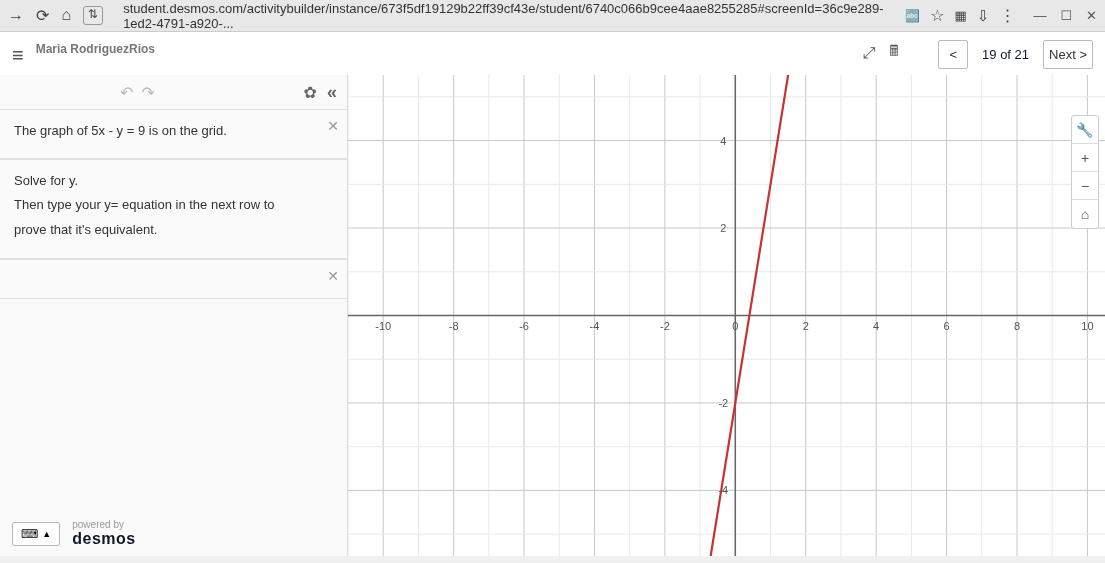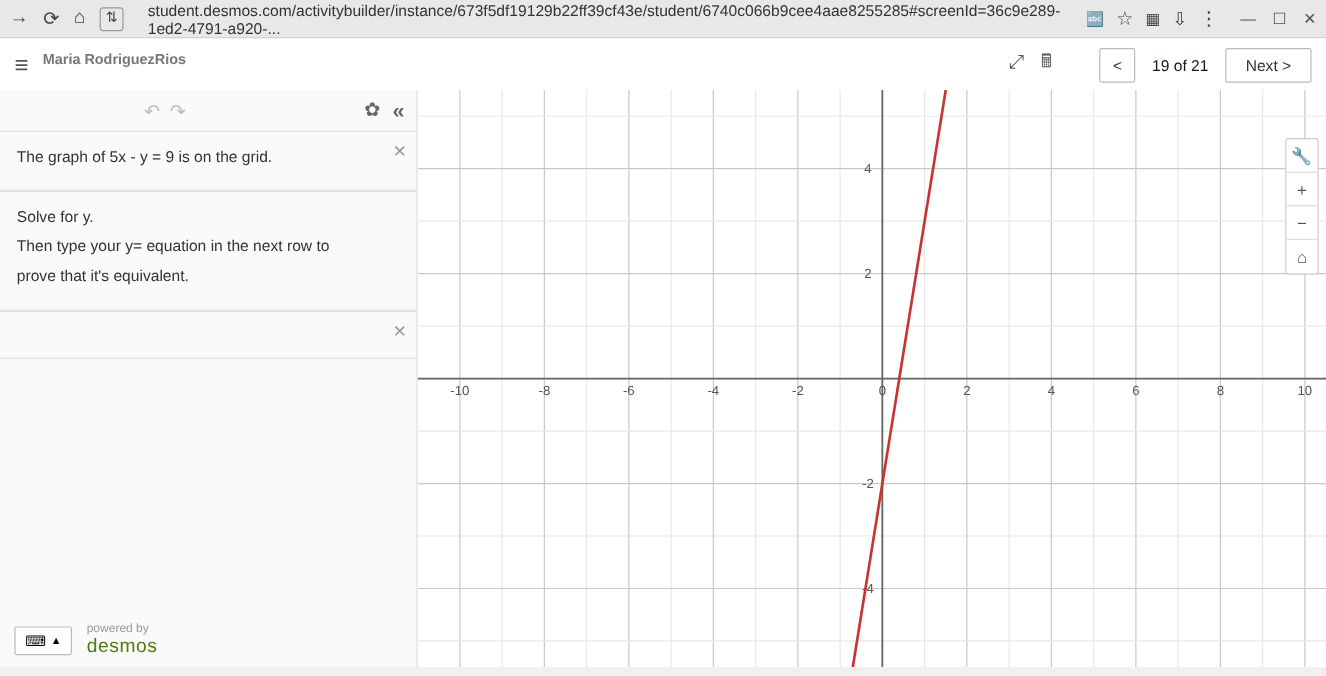--- a/index.html
+++ b/index.html
@@ -11,42 +11,42 @@
 .browser-bar .right-icons { display: flex; gap: 10px; color: #444; align-items: center; }
 .win-ctrl { display: flex; gap: 14px; margin-left: 8px; color: #555; font-size: 13px; }
 
 .app-header { background: #fff; padding: 8px 12px 6px 12px; display: flex; align-items: flex-start; }
 .hamburger { font-size: 20px; color: #555; margin-right: 12px; margin-top: 4px; cursor: pointer; }
 .title-block { flex: 1; }
 .app-title { font-size: 17px; color: #333; }
 .student-name { font-size: 12px; color: #777; margin-top: 2px; font-weight: bold; }
 .header-tools { display: flex; gap: 14px; align-items: center; margin-right: 40px; color: #555; }
 .nav-right { display: flex; gap: 8px; align-items: center; }
-.nav-btn { border: 1px solid #bbb; background: #fff; padding: 6px 16px; font-size: 13px; color: #333; cursor: pointer; border-radius: 2px; }
+.nav-btn { border: 1px solid #bbb; background: #fff; padding: 6px 5px; font-size: 13px; color: #333; cursor: pointer; border-radius: 2px; }
 .nav-btn.prev { padding: 6px 10px; }
 .page-ind { font-size: 13px; color: #0f172a; padding: 0 6px; }
 
 .content { display: flex; height: calc(100% - 32px - 50px); position: relative; }
 
 .sidebar { width: 348px; background: #fafafa; border-right: 1px solid #ddd; display: flex; flex-direction: column; position: relative; }
 .sidebar-top { display: flex; justify-content: flex-end; align-items: center; padding: 6px 10px; gap: 10px; color: #666; height: 34px; }
 .undo-redo { position: absolute; left: 120px; top: 8px; color: #bbb; display: flex; gap: 8px; font-size: 16px; }
 .gear { font-size: 16px; }
 .collapse { font-size: 18px; font-weight: bold; }
 
 .instr-row { border-top: 1px solid #e0e0e0; border-bottom: 1px solid #e0e0e0; padding: 12px 14px; font-size: 13px; color: #333; position: relative; min-height: 44px; }
 .instr-row .del { position: absolute; right: 8px; top: 8px; color: #999; font-size: 14px; cursor: pointer; }
 .instr-row p { margin-bottom: 6px; line-height: 1.4; }
 .row2 { min-height: 100px; }
 .row3 { min-height: 40px; }
 
 .sidebar-footer { margin-top: auto; display: flex; align-items: center; padding: 8px 12px; gap: 12px; }
 .kbd-btn { border: 1px solid #bbb; background: #fff; padding: 4px 8px; font-size: 12px; border-radius: 2px; display: flex; align-items: center; gap: 4px; cursor: pointer; }
 .desmos-brand { flex: 1; text-align: left; color: #999; font-size: 10px; }
-.desmos-brand .big { font-size: 16px; color: #4d7c0f; letter-spacing: 0.5px; }
+.desmos-brand .big { font-size: 16px; color: #0f172a; letter-spacing: 0.5px; font-weight: bold; }
 
 .graph-wrap { flex: 1; position: relative; background: #fff; overflow: hidden; }
 .graph-tools { position: absolute; right: 6px; top: 40px; width: 28px; display: flex; flex-direction: column; gap: 0; border: 1px solid #ccc; background: #fff; border-radius: 3px; z-index: 2; }
 .gtool { height: 28px; display: flex; align-items: center; justify-content: center; border-bottom: 1px solid #ddd; font-size: 14px; color: #555; cursor: pointer; }
 .gtool:last-child { border-bottom: none; }
 
 svg.grid { position: absolute; inset: 0; width: 100%; height: 100%; }
 .minor { stroke: #e8e8e8; stroke-width: 1; }
 .major { stroke: #c8c8c8; stroke-width: 1; }
 .axis { stroke: #666; stroke-width: 1.5; }

